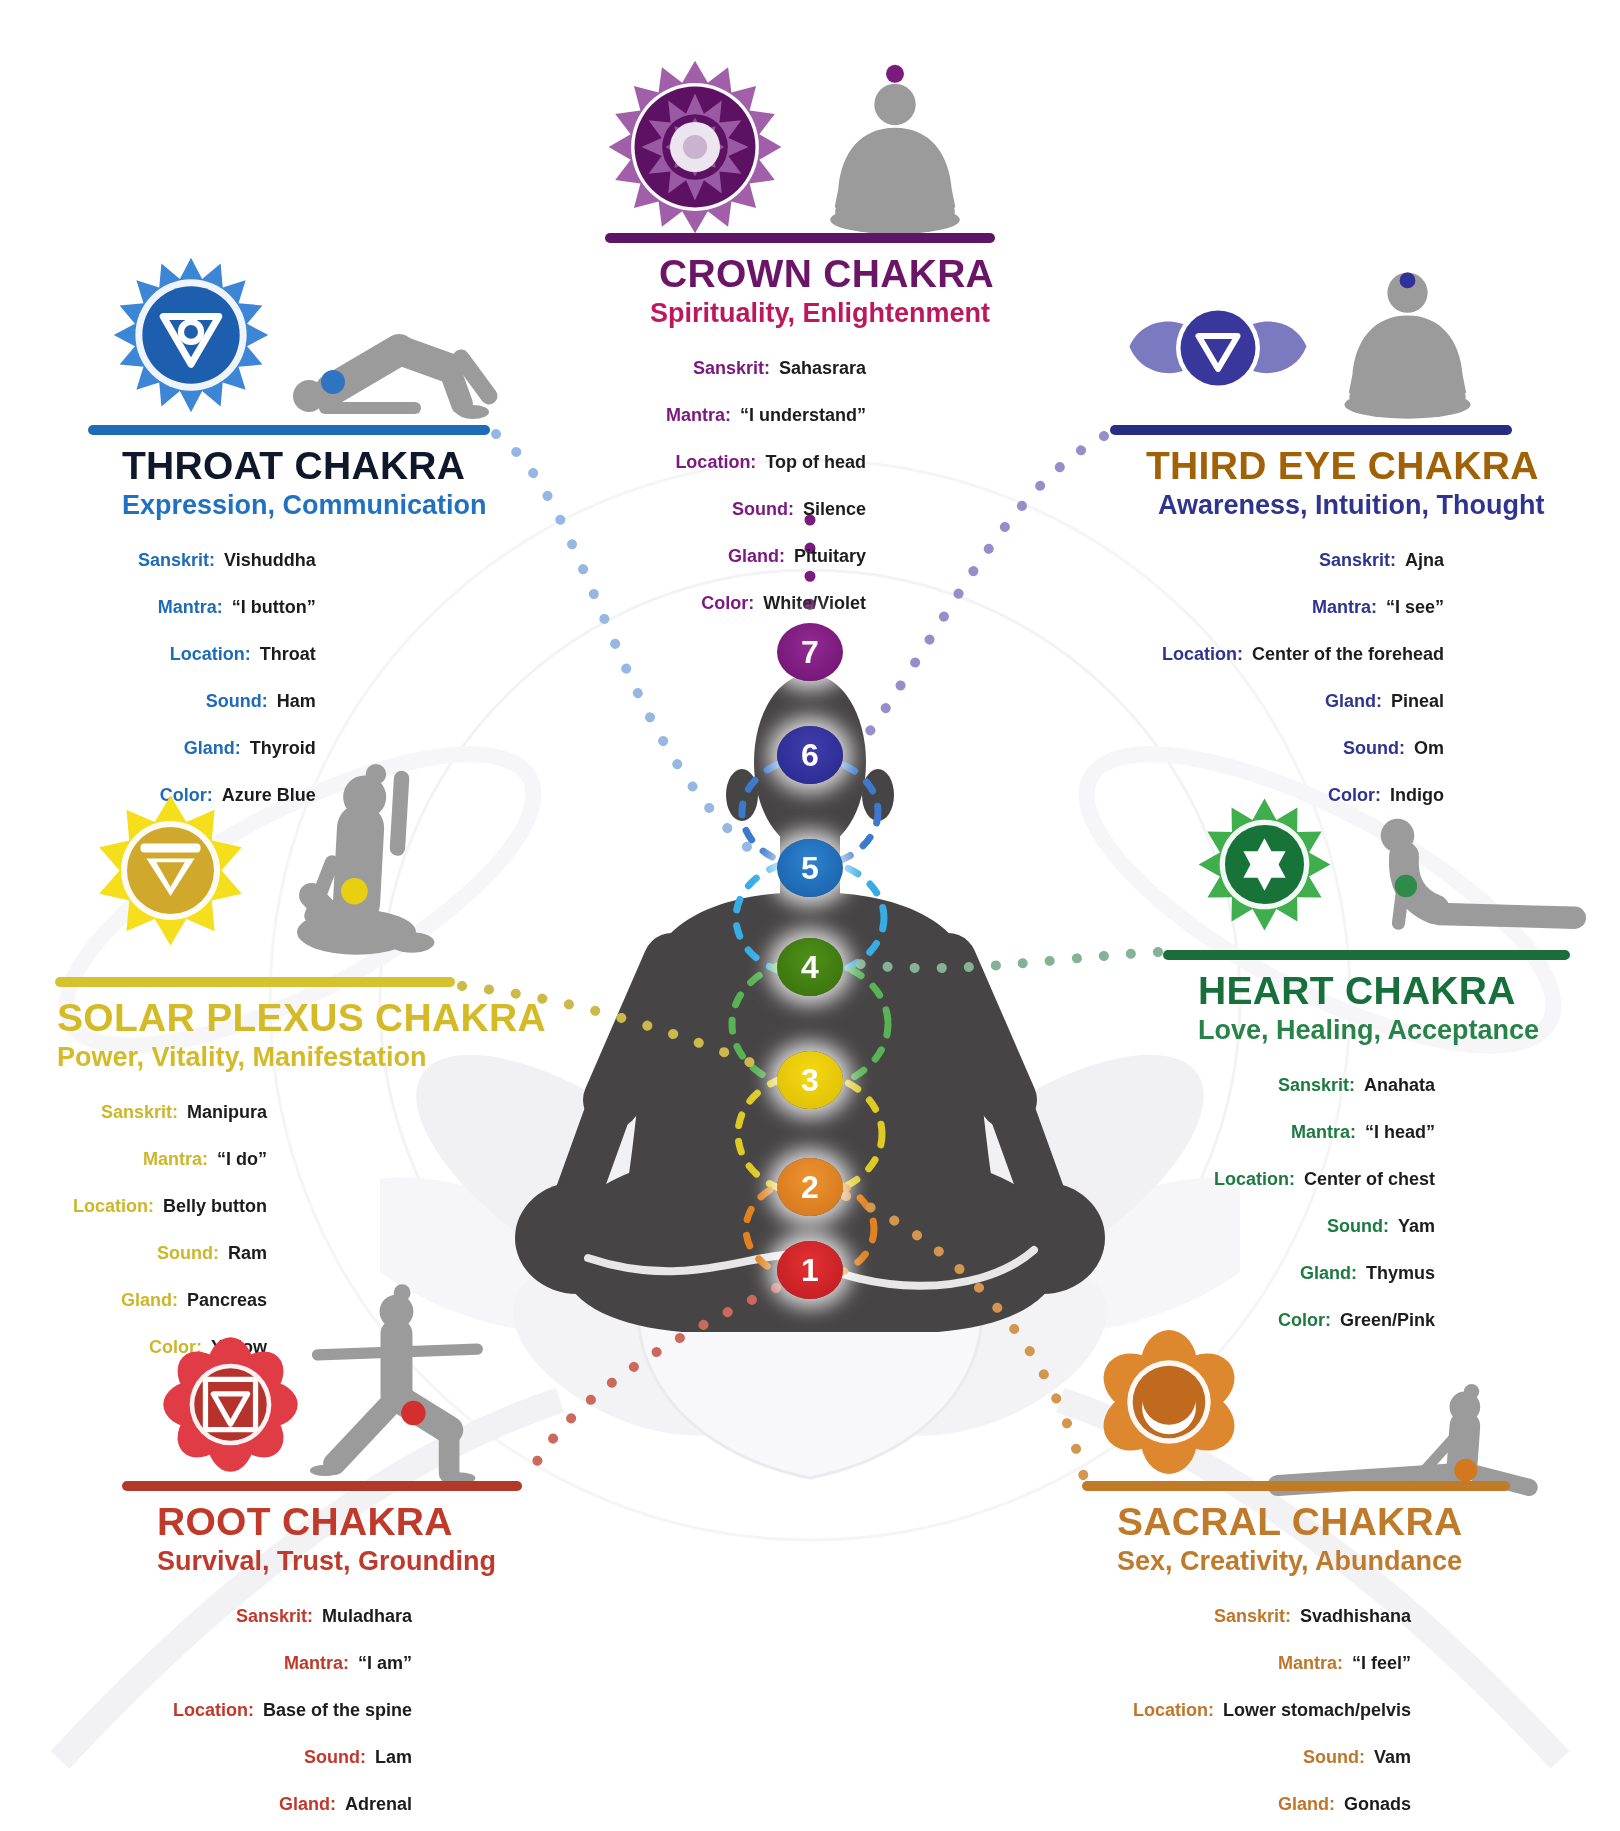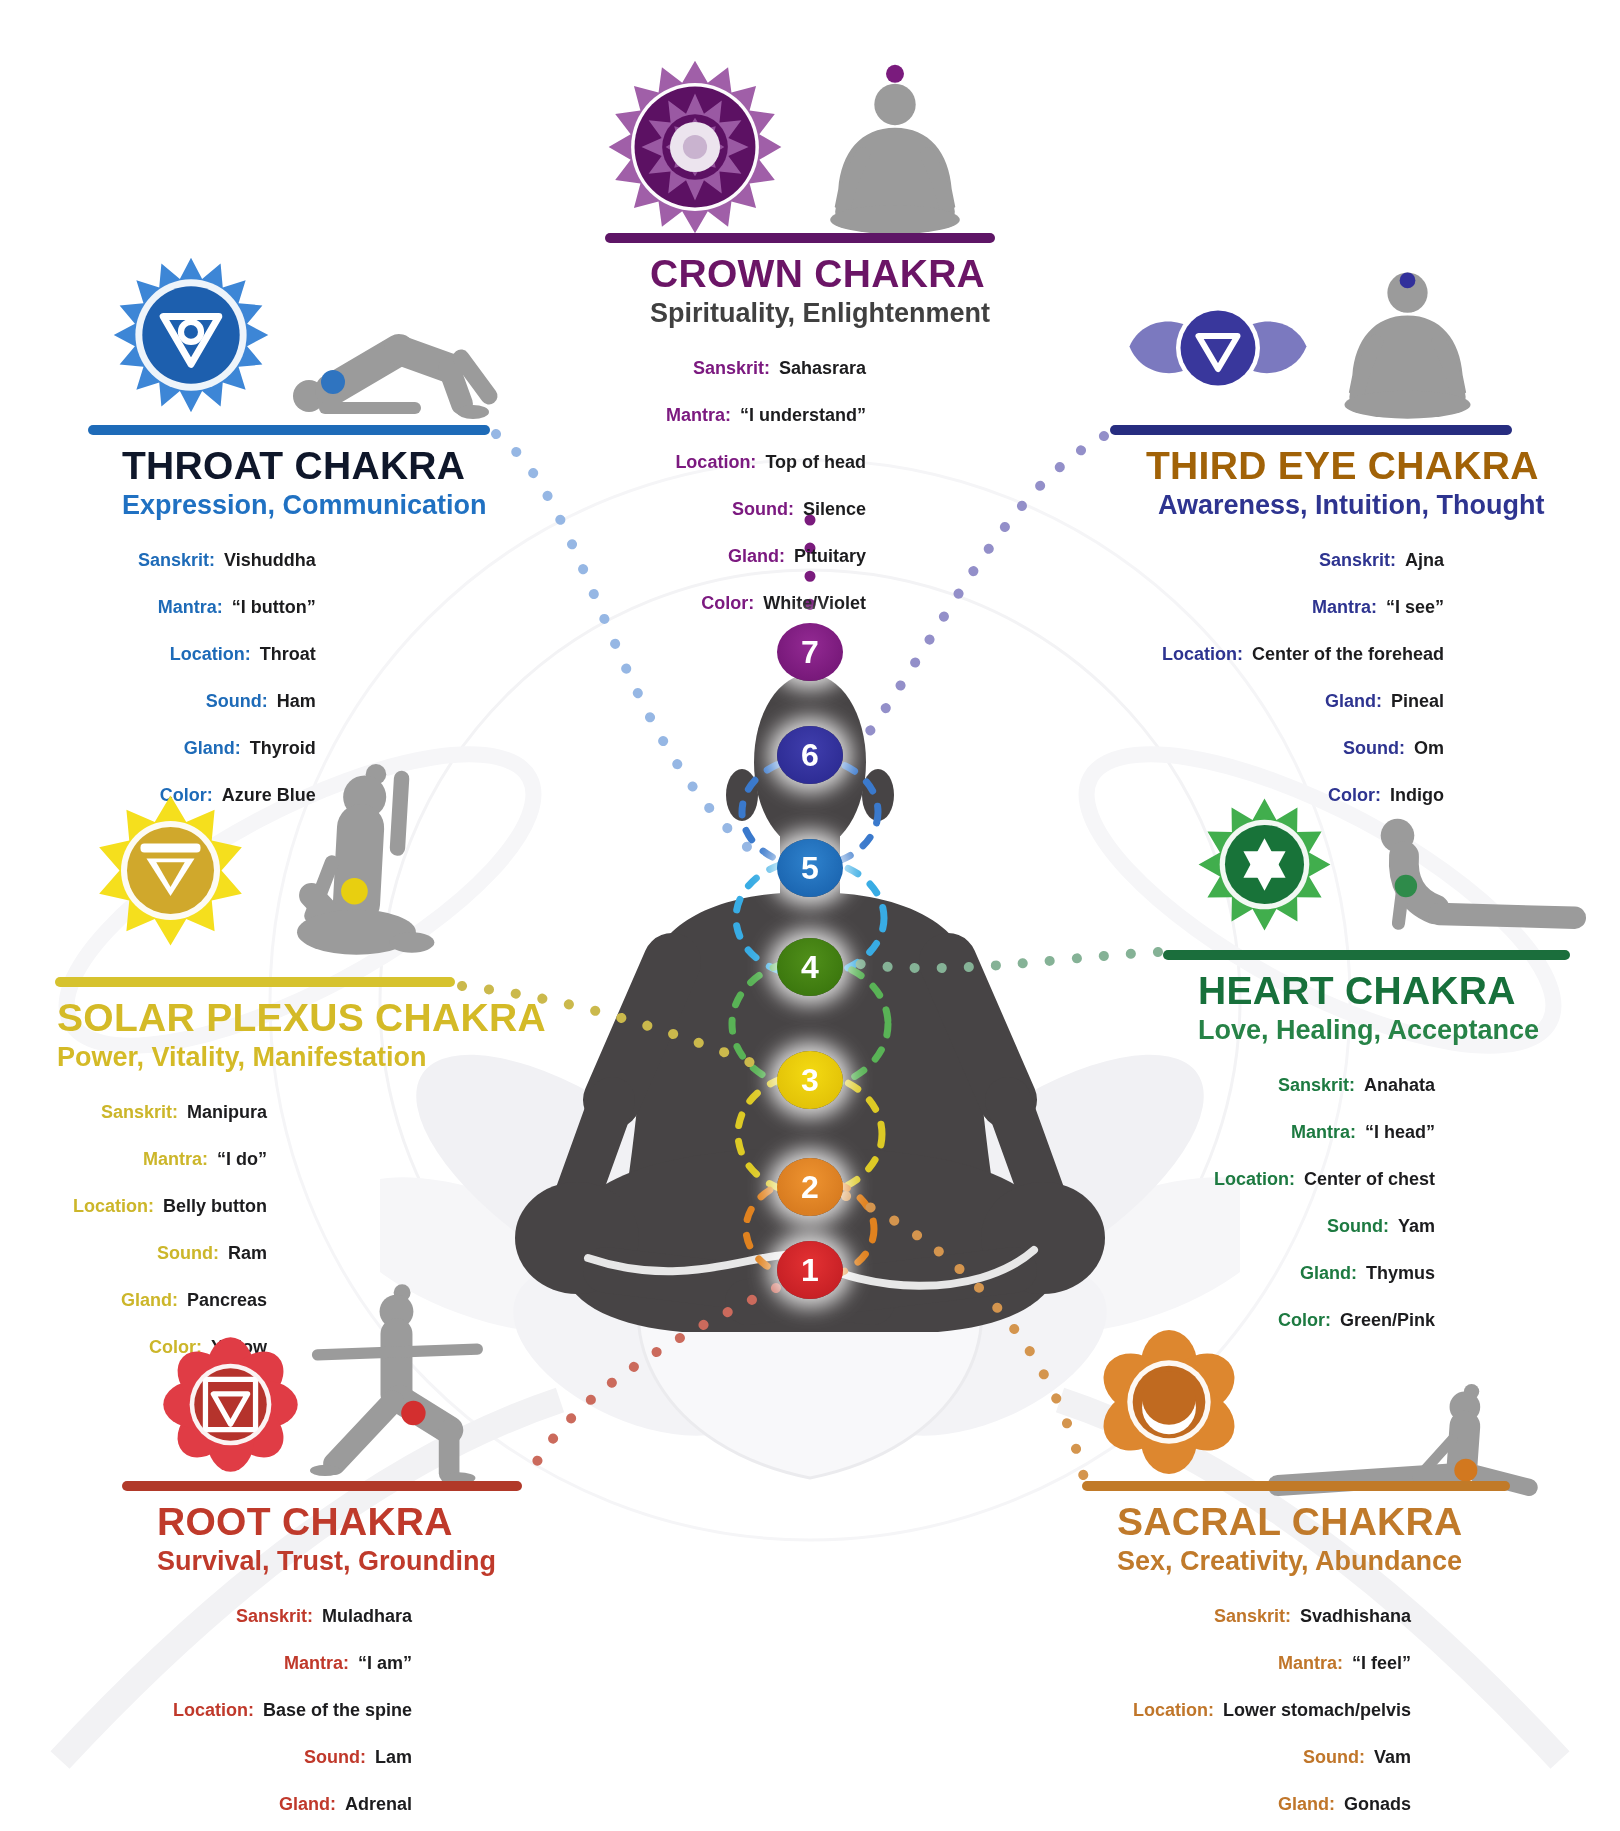--- a/index.html
+++ b/index.html
@@ -8,21 +8,21 @@
   svg{display:block;}
   .abs{position:absolute;}
   .card{position:absolute;}
   .rule{position:absolute;height:10px;border-radius:6px;}
   .title{position:absolute;margin:0;font-size:39px;font-weight:bold;letter-spacing:.3px;white-space:nowrap;}
   .subtitle{position:absolute;margin:0;font-size:27px;font-weight:bold;white-space:nowrap;}
   .fields{position:absolute;}
   .fields p{margin:16px;font-size:18px;font-weight:bold;color:#1c1c1e;line-height:31px;white-space:nowrap;text-align:right;}
   .fields .lb{margin-right:9px;}
   
-  .crown   .rule{background:#5e1566;} .crown   .title{color:#6b1566;} .crown   .subtitle{color:#404040;} .crown   .lb{color:#7c1a80;}
+  .crown   .rule{background:#5e1566;} .crown   .title{color:#6b1566;} .crown   .subtitle{color:#be185d;} .crown   .lb{color:#7c1a80;}
   .throat  .rule{background:#1e6bb8;} .throat  .title{color:#0f172a;} .throat  .subtitle{color:#2071c2;} .throat  .lb{color:#1e6bb8;}
   .third   .rule{background:#272d80;} .third   .title{color:#a16207;} .third   .subtitle{color:#2e3490;} .third   .lb{color:#2e3490;}
   .solar   .rule{background:#d6c22e;} .solar   .title{color:#d4ba27;} .solar   .subtitle{color:#d4ba27;} .solar   .lb{color:#ccb62a;}
   .heart   .rule{background:#1b6e3c;} .heart   .title{color:#17703b;} .heart   .subtitle{color:#278347;} .heart   .lb{color:#1d7a41;}
   .root    .rule{background:#b13929;} .root    .title{color:#bf3a2b;} .root    .subtitle{color:#bf3a2b;} .root    .lb{color:#c0392b;}
   .sacral  .rule{background:#c17a28;} .sacral  .title{color:#c07a2b;} .sacral  .subtitle{color:#c07a2b;} .sacral  .lb{color:#c0762a;}
 
   .chakra-num{position:absolute;width:66px;height:58px;border-radius:50%;display:flex;align-items:center;
     justify-content:center;color:#fff;font-size:32px;font-weight:bold;
     box-shadow:0 0 20px 9px rgba(255,255,255,.8);z-index:30;}
@@ -126,21 +126,21 @@
       <circle cx="100" cy="14" r="10" fill="#7a1b7d"></circle>
       <g fill="#9b9b9b" stroke="#9b9b9b">
         <circle cx="100" cy="48" r="23" stroke="none"></circle>
         <path d="M100,74 C138,74 160,102 163,142 L167,162 C150,176 124,182 100,182 C76,182 50,176 33,162 L37,142 C40,102 62,74 100,74 Z" stroke="none"></path>
         <path d="M64,104 C50,132 44,152 42,168" fill="none" stroke-width="17" stroke-linecap="round"></path>
         <path d="M136,104 C150,132 156,152 158,168" fill="none" stroke-width="17" stroke-linecap="round"></path>
         <ellipse cx="100" cy="176" rx="72" ry="16" stroke="none"></ellipse>
       </g>
     </svg>
     <div class="rule" style="left:10px;top:193px;width:390px;"></div>
-    <h2 class="title" style="left:55px;top:212px;">CROWN CHAKRA</h2>
+    <h2 class="title" style="left:64px;top:212px;">CROWN CHAKRA</h2>
     <h3 class="subtitle" style="left:55px;top:258px;">Spirituality, Enlightenment</h3>
     <div class="fields" style="left:55px;top:297px;">
       <p><span class="lb">Sanskrit:</span><span class="val">Sahasrara</span></p>
       <p><span class="lb">Mantra:</span><span class="val">“I understand”</span></p>
       <p><span class="lb">Location:</span><span class="val">Top of head</span></p>
       <p><span class="lb">Sound:</span><span class="val">Silence</span></p>
       <p><span class="lb">Gland:</span><span class="val">Pituitary</span></p>
       <p><span class="lb">Color:</span><span class="val">White/Violet</span></p>
     </div>
   </section>

